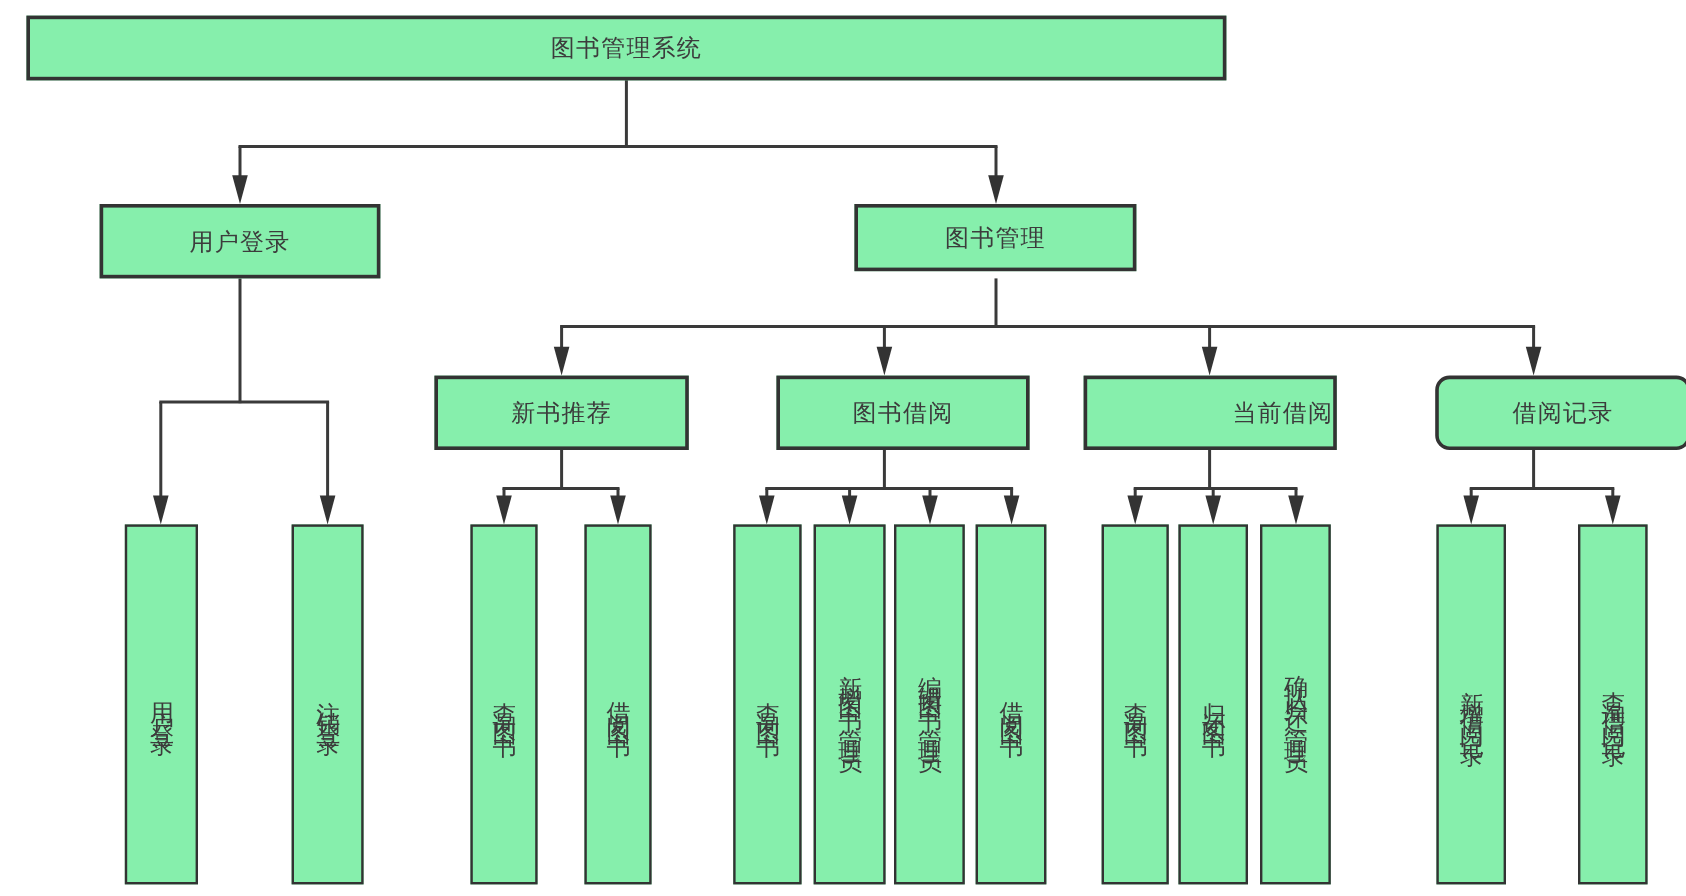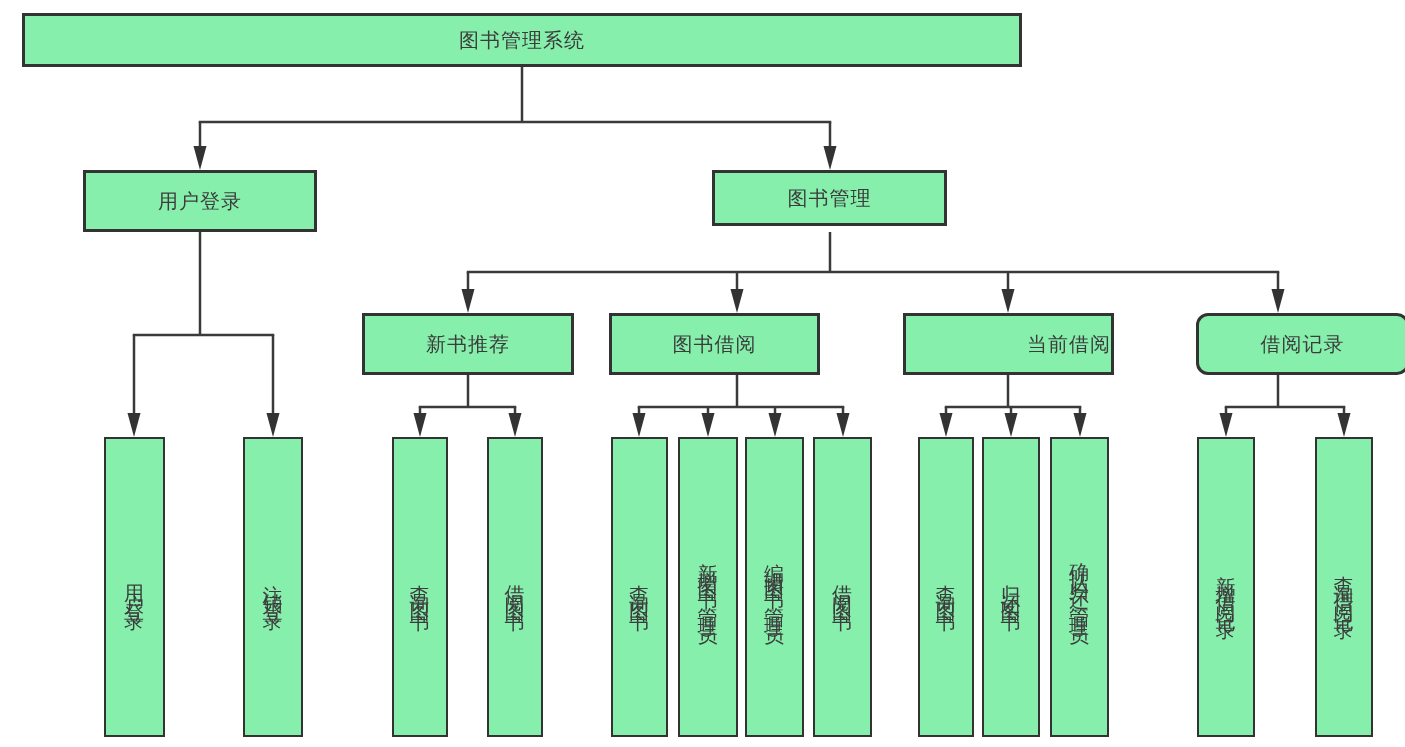--- a/index.html
+++ b/index.html
@@ -116,21 +116,21 @@
   <div class="box" style="left:83px; top:170px; width:234px; height:62px;">
     <span>用户登录</span>
   </div>
   <div class="box" style="left:712px; top:170px; width:235px; height:56px;text-align:right;">
     <span>图书管理</span>
   </div>
 
   <div class="box" style="left:362px; top:313px; width:212px; height:62px;">
     <span>新书推荐</span>
   </div>
-  <div class="box" style="left:609px; top:313px; width:211px; height:62px;">
+  <div class="box" style="left:647px; top:313px; width:211px; height:62px;">
     <span>图书借阅</span>
   </div>
   <div class="box" style="left:903px; top:313px; width:211px; height:62px;justify-content:flex-end;">
     <span>当前借阅</span>
   </div>
   <div class="box" style="left:1196px; top:313px; width:213px; height:62px;border-radius:12px;">
     <span>借阅记录</span>
   </div>
 
   <div class="box leaf" style="left:104px; top:437px; width:61px; height:300px;">

